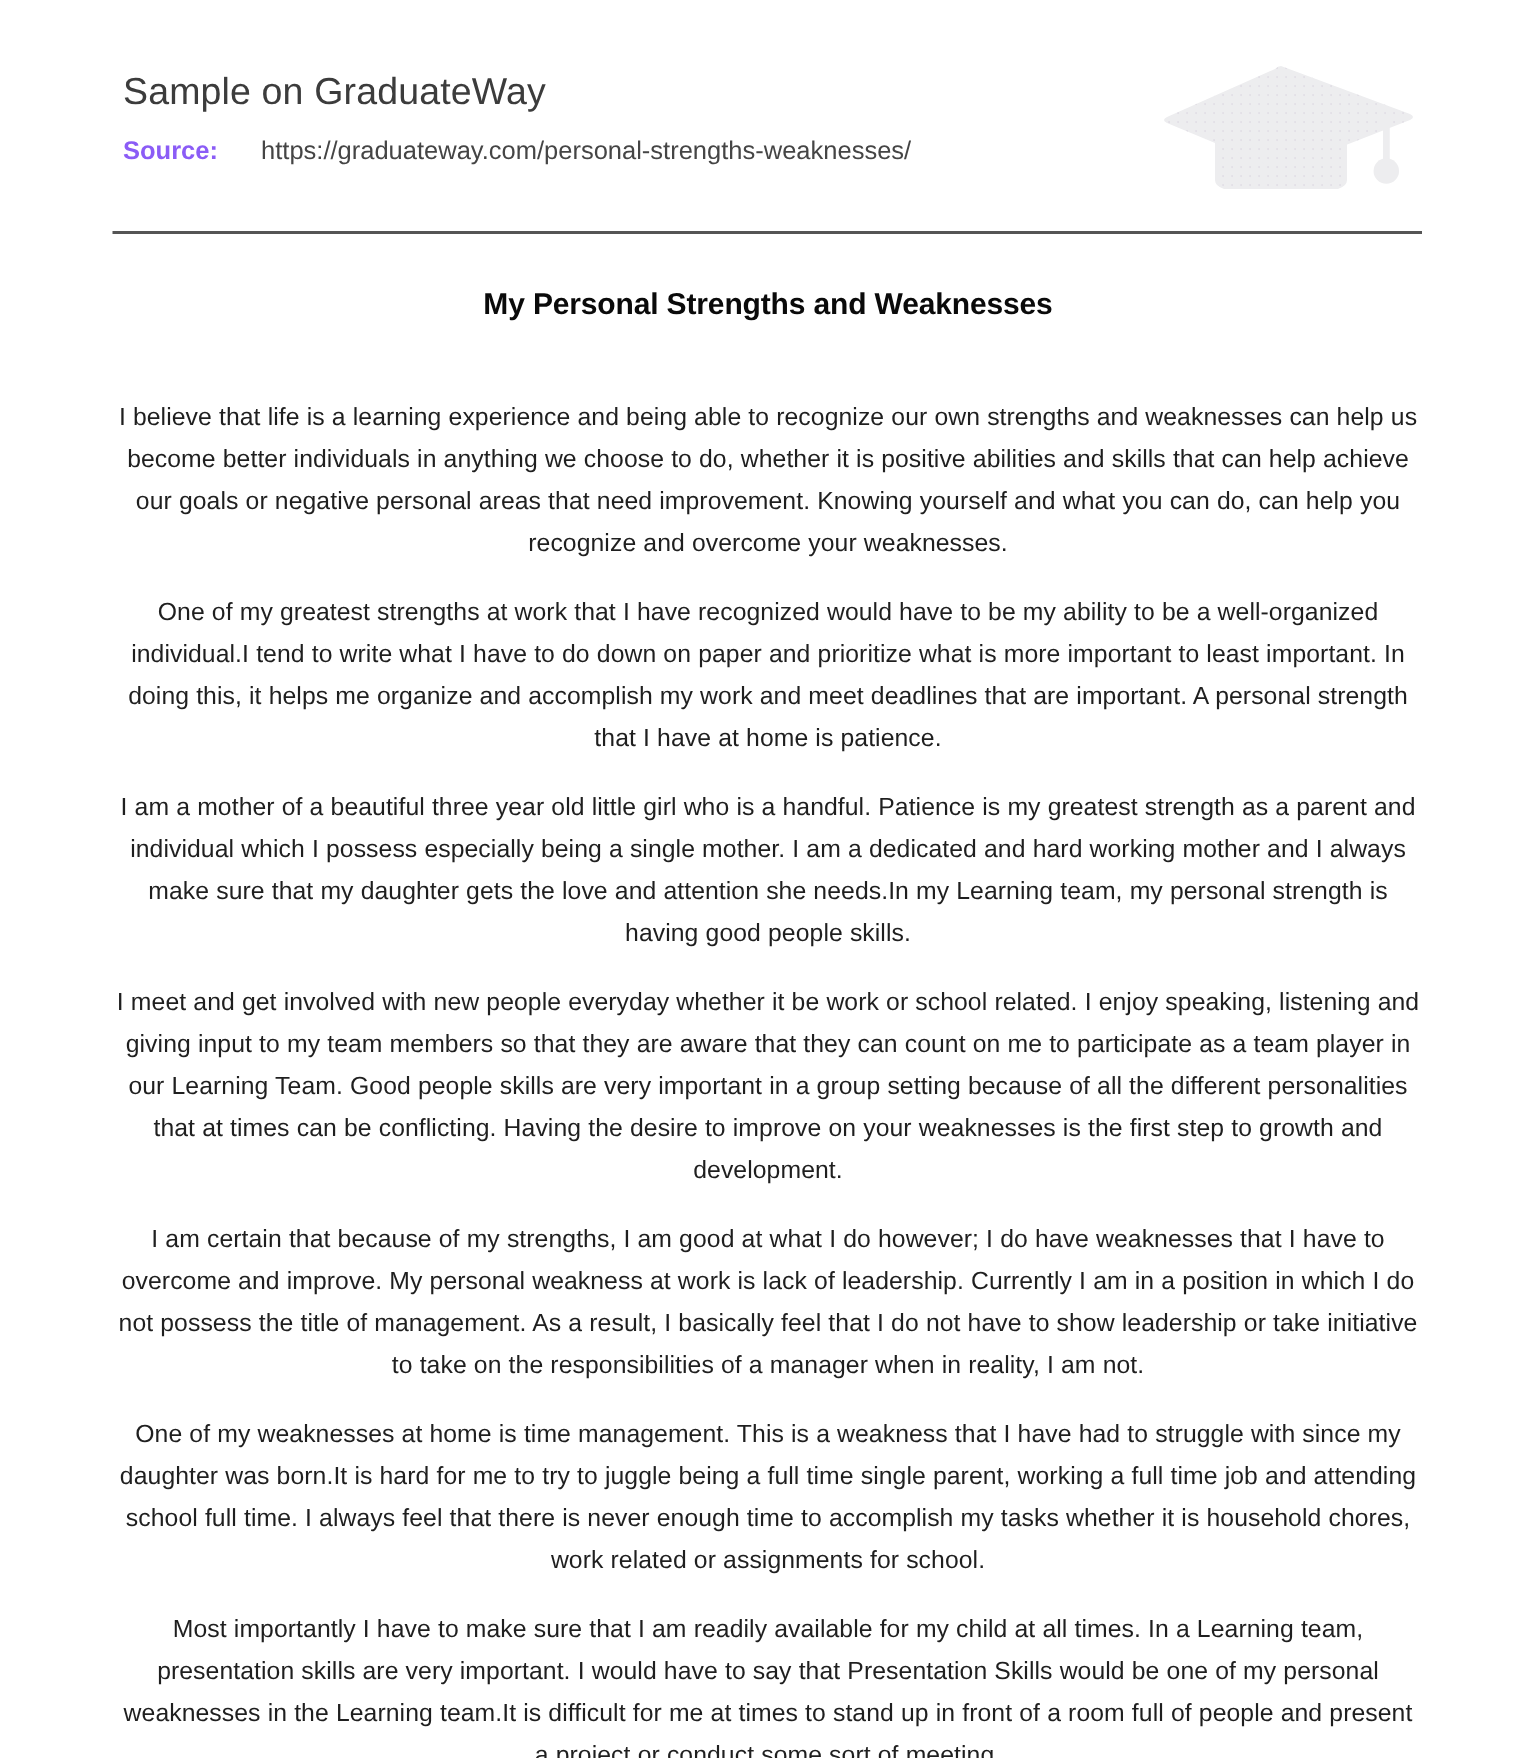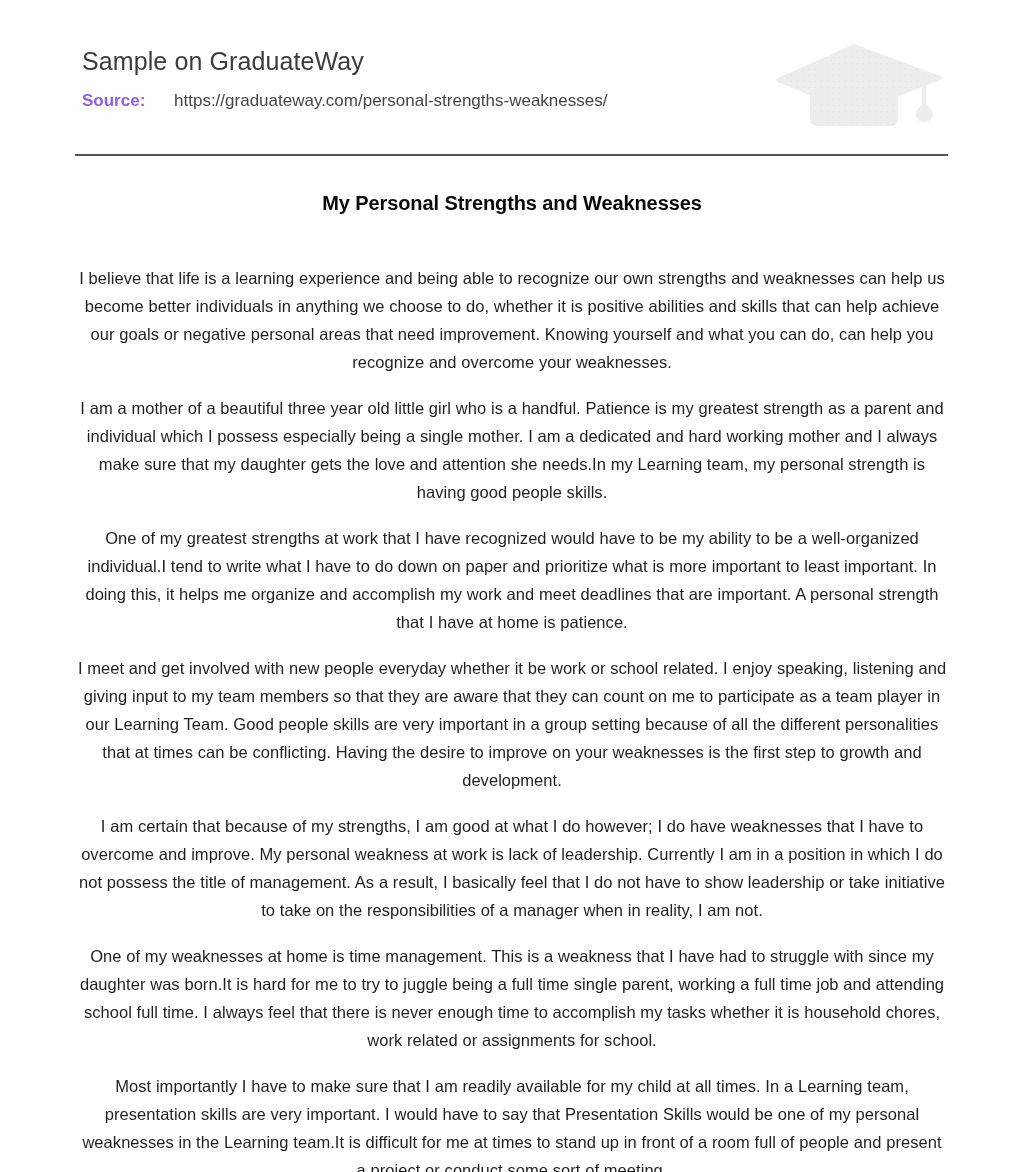--- a/index.html
+++ b/index.html
@@ -145,22 +145,22 @@
     </div>
   </div>
 
   <hr class="divider">
 
   <div class="article">
     <h1 class="doc-title">My Personal Strengths and Weaknesses</h1>
 
     <div class="body-copy" id="body-copy">
         <p>I believe that life is a learning experience and being able to recognize our own strengths and weaknesses can help us become better individuals in anything we choose to do, whether it is positive abilities and skills that can help achieve our goals or negative personal areas that need improvement. Knowing yourself and what you can do, can help you recognize and overcome your weaknesses.</p>
+        <p>One of my greatest strengths at work that I have recognized would have to be my ability to be a well-organized individual.I tend to write what I have to do down on paper and prioritize what is more important to least important. In doing this, it helps me organize and accomplish my work and meet deadlines that are important. A personal strength that I have at home is patience.</p>
         <p>I am a mother of a beautiful three year old little girl who is a handful. Patience is my greatest strength as a parent and individual which I possess especially being a single mother. I am a dedicated and hard working mother and I always make sure that my daughter gets the love and attention she needs.In my Learning team, my personal strength is having good people skills.</p>
-        <p>One of my greatest strengths at work that I have recognized would have to be my ability to be a well-organized individual.I tend to write what I have to do down on paper and prioritize what is more important to least important. In doing this, it helps me organize and accomplish my work and meet deadlines that are important. A personal strength that I have at home is patience.</p>
         <p>I meet and get involved with new people everyday whether it be work or school related. I enjoy speaking, listening and giving input to my team members so that they are aware that they can count on me to participate as a team player in our Learning Team. Good people skills are very important in a group setting because of all the different personalities that at times can be conflicting. Having the desire to improve on your weaknesses is the first step to growth and development.</p>
         <p>I am certain that because of my strengths, I am good at what I do however; I do have weaknesses that I have to overcome and improve. My personal weakness at work is lack of leadership. Currently I am in a position in which I do not possess the title of management. As a result, I basically feel that I do not have to show leadership or take initiative to take on the responsibilities of a manager when in reality, I am not.</p>
         <p>One of my weaknesses at home is time management. This is a weakness that I have had to struggle with since my daughter was born.It is hard for me to try to juggle being a full time single parent, working a full time job and attending school full time. I always feel that there is never enough time to accomplish my tasks whether it is household chores, work related or assignments for school.</p>
         <p>Most importantly I have to make sure that I am readily available for my child at all times. In a Learning team, presentation skills are very important. I would have to say that Presentation Skills would be one of my personal weaknesses in the Learning team.It is difficult for me at times to stand up in front of a room full of people and present a project or conduct some sort of meeting.</p>
       </div>
   </div>
 
 </div>
 
 </body></html>

